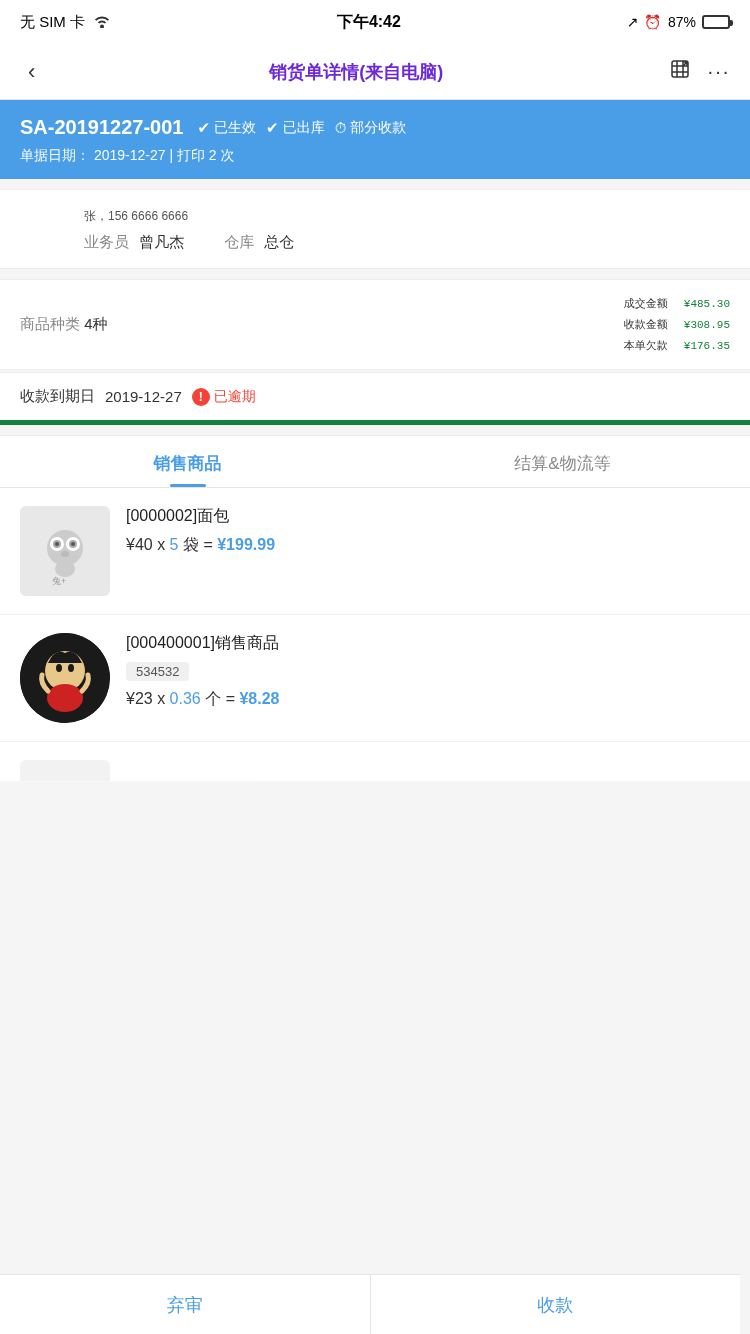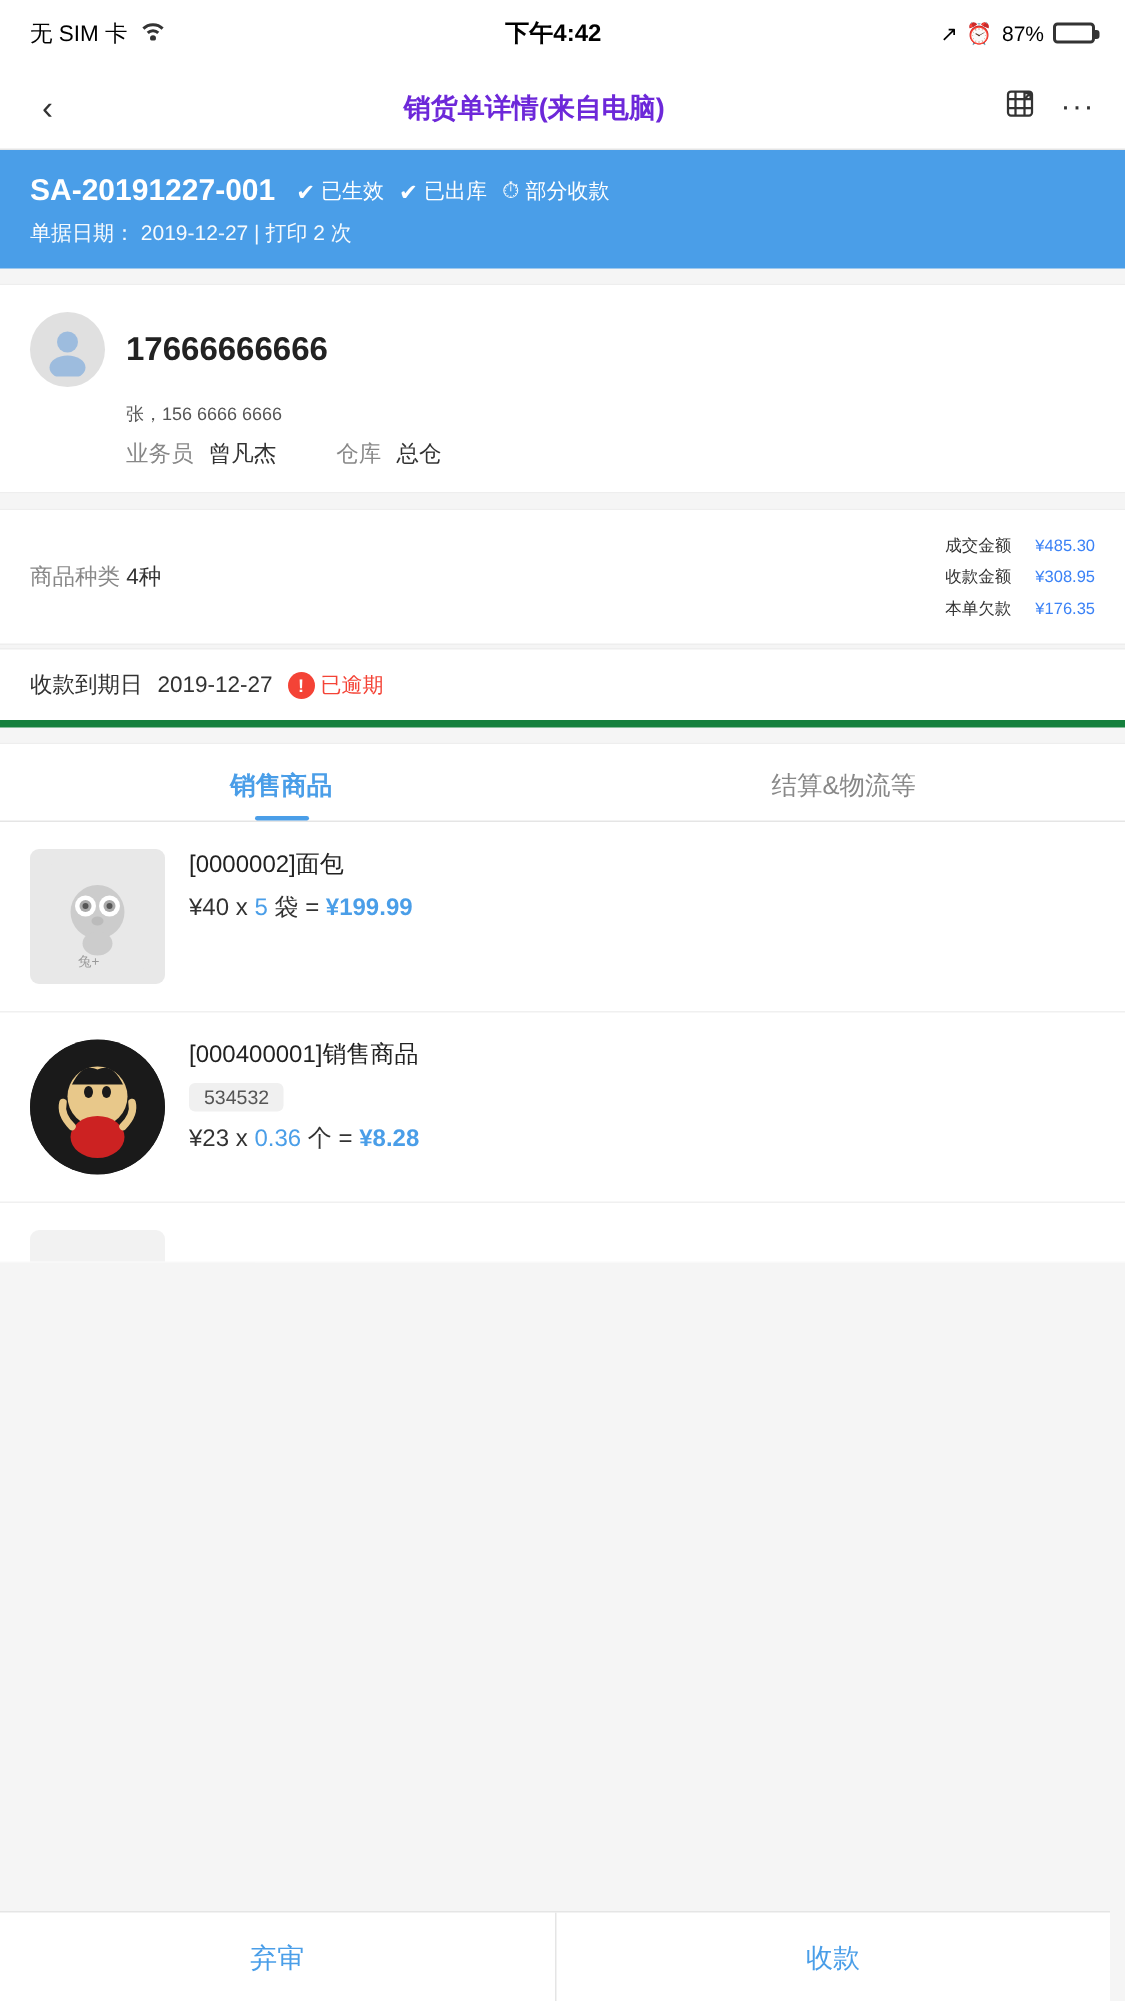--- a/index.html
+++ b/index.html
@@ -164,21 +164,21 @@
       align-items: flex-end;
       gap: 6px;
     }
     .stat-row {
       display: flex;
       align-items: center;
       gap: 16px;
       font-size: 11px;
     }
     .stat-name { color: #333; }
-    .stat-value { color: #3b82f6; font-weight: 500; }
+    .stat-value { color: #15803d; font-weight: 500; font-family: Liberation Mono, monospace; }
 
     
     .due-section {
       background: #fff;
       padding: 14px 20px;
       margin-top: 2px;
       border-top: 1px solid #eee;
       border-bottom: 5px solid #15803d;
       display: flex;
       align-items: center;
@@ -367,29 +367,20 @@
   <div class="banner-date-row">
     <span>单据日期：</span>
     <span>2019-12-27</span>
     <span> | 打印 </span>
     <span>2</span>
     <span>次</span>
   </div>
 </div>
 
 <div class="customer-section">
-  <div class="customer-row">
-    <div class="avatar">
-      <svg viewBox="0 0 36 36" fill="none">
-        <circle cx="18" cy="13" r="7" fill="#9dbcde"></circle>
-        <ellipse cx="18" cy="30" rx="12" ry="8" fill="#9dbcde"></ellipse>
-      </svg>
-    </div>
-    <span class="customer-name">17666666666</span>
-  </div>
   <div class="customer-detail">张，156 6666 6666</div>
   <div class="customer-meta">
     <div>
       <span class="meta-label">业务员</span>
       <span>曾凡杰</span>
     </div>
     <div>
       <span class="meta-label">仓库</span>
       <span>总仓</span>
     </div>

